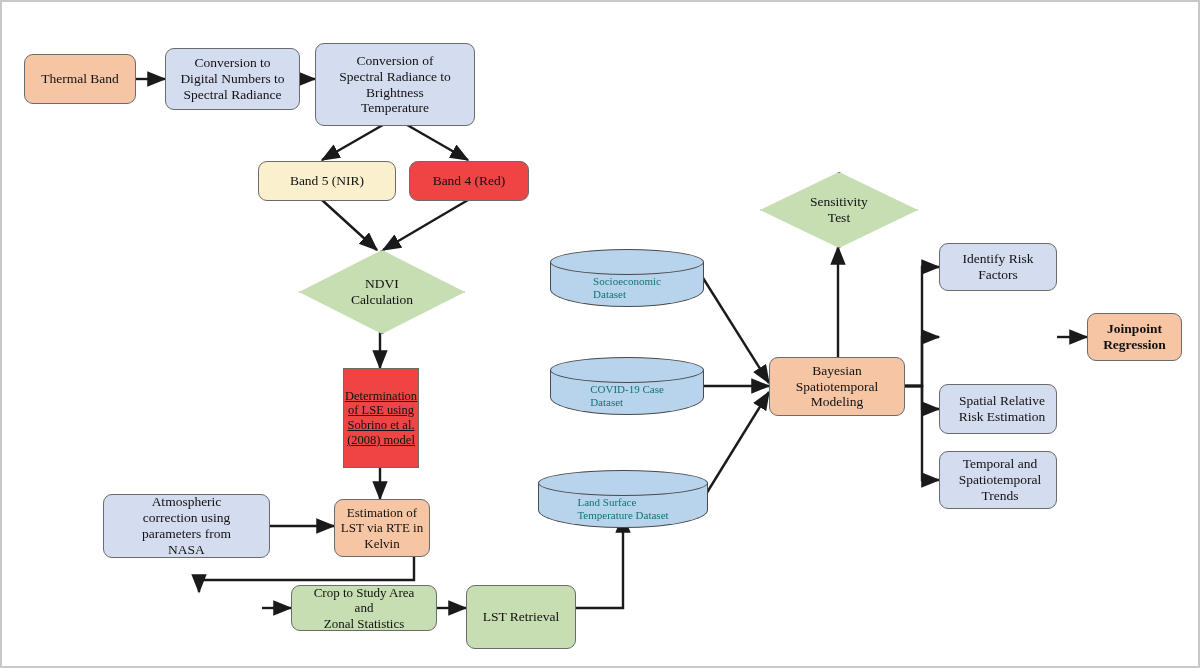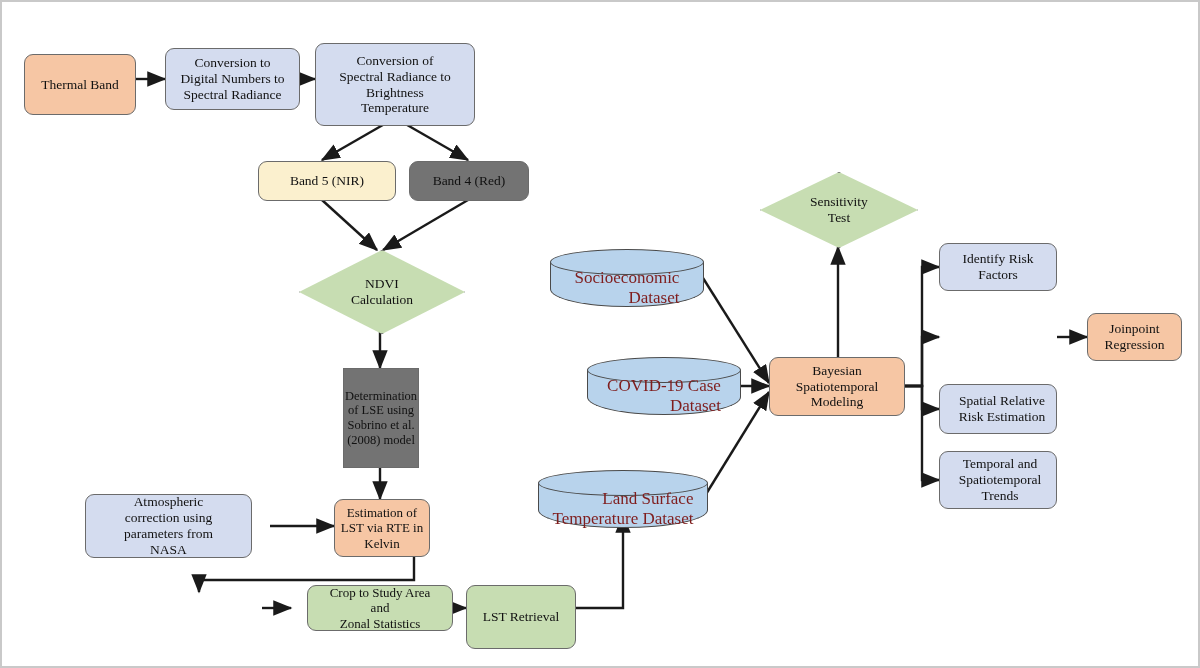--- a/index.html
+++ b/index.html
@@ -19,23 +19,23 @@
     display:flex;align-items:center;justify-content:center;
     text-align:center;
     border:1px solid #6b6b6b;
     color:#111111;
     line-height:1.18;
     white-space:pre-line;
     padding:2px 4px;
     font-size:13.5px;
   }
   .rounded{border-radius:9px;}
-  .sharp{border-radius:0;}
+  .sharp{border-radius:0;text-decoration:underline;}
   .peach{background:#f6c6a4;}
-  .peach-light{background:#737373;}
+  .peach-light{background:#ef4444;}
   .blue{background:#d4dcef;}
   .yellow{background:#fbf0ce;}
   .green{background:#c7ddb2;}
   .diamond{
     position:absolute;
     display:flex;align-items:center;justify-content:center;
     text-align:center;
     background:#c7ddb2;
     border:1px solid #6b6b6b;
     clip-path:polygon(50% 0%,100% 50%,50% 100%,0% 50%);
@@ -58,22 +58,22 @@
   .cyl .top{
     position:absolute;left:0;right:0;top:0;height:26px;
     background:#b8d3ec;
     border:1px solid #4a4a4a;
     border-radius:50%;
     box-sizing:border-box;
   }
   .cyl .label{
     position:absolute;left:0;right:0;
     display:flex;align-items:center;justify-content:center;
-    text-align:right;white-space:pre-line;
-    font-size:17px;line-height:1.2;color:#7f1d1d;
+    text-align:left;white-space:pre-line;
+    font-size:11px;line-height:1.2;color:#0f766e;
   }
 </style>
 </head>
 <body>
 
 <div id="canvas">
 
   <svg id="wires" viewBox="0 0 1200 668">
     <defs>
       <marker id="ah" markerWidth="9" markerHeight="9" refX="7.4" refY="3.2" orient="auto" markerUnits="strokeWidth">
@@ -99,21 +99,21 @@
       <path d="M701,497 L767,390"></path>
       <path d="M836,355 L836,245"></path>
       <path d="M903,384 L920,384 L920,265 L937,265"></path>
       <path d="M903,384 L920,384 L920,335 L937,335"></path>
       <path d="M903,384 L920,384 L920,407 L937,407"></path>
       <path d="M903,384 L920,384 L920,478 L937,478"></path>
       <path d="M1055,335 L1085,335"></path>
     </g>
   </svg>
 
-  <div class="node rounded peach" style="left:22px;top:52px;width:112px;height:61px;">Thermal Band</div>
+  <div class="node rounded peach" style="left:22px;top:52px;width:112px;height:50px;">Thermal Band</div>
 
   <div class="node rounded blue" style="left:163px;top:46px;width:135px;height:62px;">Conversion to
 Digital Numbers to
 Spectral Radiance</div>
 
   <div class="node rounded blue" style="left:313px;top:33px;width:160px;height:83px;margin-top:8px;">Conversion of
 Spectral Radiance to
 Brightness
 Temperature</div>
 
@@ -122,44 +122,44 @@
   <div class="node rounded peach-light" style="left:407px;top:159px;width:120px;height:40px;">Band 4 (Red)</div>
 
   <div class="diamond" style="left:297px;top:248px;width:166px;height:84px;">NDVI
 Calculation</div>
 
   <div class="node sharp peach-light" style="left:341px;top:366px;width:76px;height:100px;font-size:12.5px;">Determination
 of LSE using
 Sobrino et al.
 (2008) model</div>
 
-  <div class="node rounded blue" style="left:83px;top:492px;width:167px;height:64px;">Atmospheric
+  <div class="node rounded blue" style="left:101px;top:492px;width:167px;height:64px;">Atmospheric
 correction using
 parameters from
 NASA</div>
 
   <div class="node rounded peach" style="left:332px;top:497px;width:96px;height:58px;font-size:13px;">Estimation of
 LST via RTE in
 Kelvin</div>
 
 
-  <div class="node rounded green" style="left:289px;top:583px;width:146px;height:46px;font-size:13px;margin-left:16px;">Crop to Study Area
+  <div class="node rounded green" style="left:289px;top:583px;width:146px;height:46px;font-size:13px;">Crop to Study Area
 and
 Zonal Statistics</div>
 
   <div class="node rounded green" style="left:464px;top:583px;width:110px;height:64px;">LST Retrieval</div>
 
   <div class="cyl" style="left:548px;top:247px;width:154px;height:62px;">
     <div class="body" style="top:13px;height:45px;"></div>
     <div class="top"></div>
     <div class="label" style="top:20px;height:38px;">Socioeconomic
 Dataset</div>
   </div>
 
-  <div class="cyl" style="left:548px;top:355px;width:154px;height:62px;margin-left:37px;">
+  <div class="cyl" style="left:548px;top:355px;width:154px;height:62px;">
     <div class="body" style="top:13px;height:45px;"></div>
     <div class="top"></div>
     <div class="label" style="top:20px;height:38px;">COVID-19 Case
 Dataset</div>
   </div>
 
   <div class="cyl" style="left:536px;top:468px;width:170px;height:62px;">
     <div class="body" style="top:13px;height:45px;"></div>
     <div class="top"></div>
     <div class="label" style="top:20px;height:38px;">Land Surface
@@ -177,16 +177,16 @@
 Factors</div>
 
 
   <div class="node rounded blue" style="left:937px;top:382px;width:118px;height:50px;padding-left:12px;">Spatial Relative
 Risk Estimation</div>
 
   <div class="node rounded blue" style="left:937px;top:449px;width:118px;height:58px;padding-left:8px;">Temporal and
 Spatiotemporal
 Trends</div>
 
-  <div class="node rounded peach" style="left:1085px;top:311px;width:95px;height:48px;">Joinpoint
+  <div class="node rounded peach" style="left:1085px;top:311px;width:95px;height:48px;font-weight:bold;">Joinpoint
 Regression</div>
 
 </div>
 
 </body></html>

